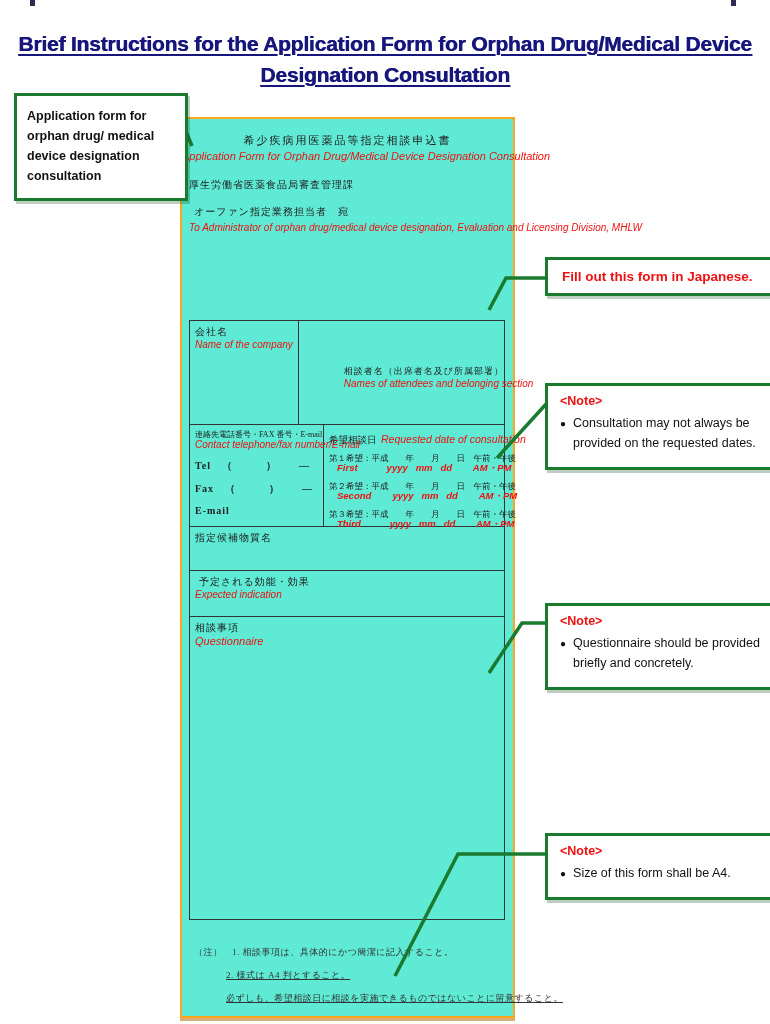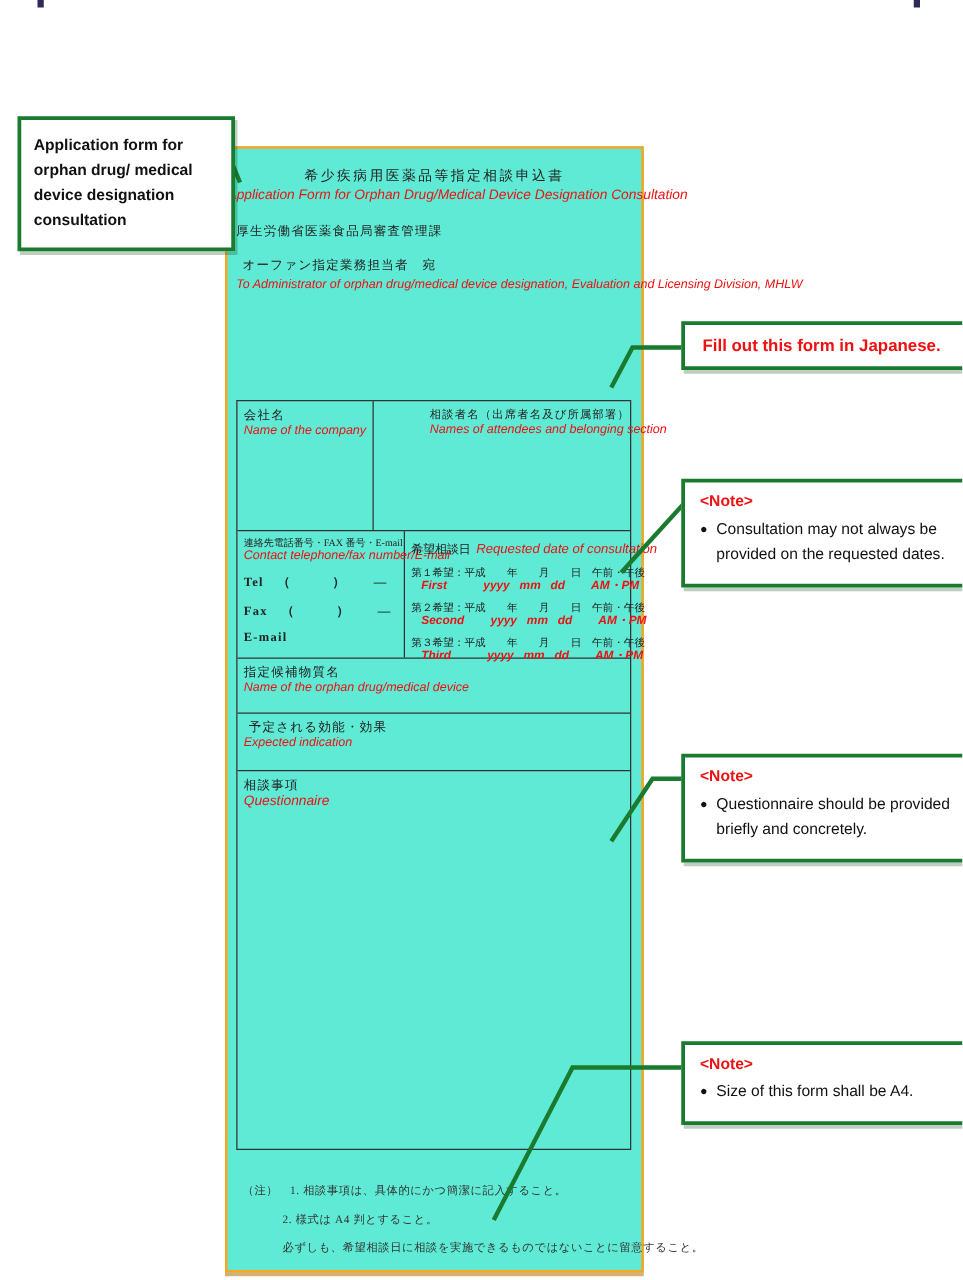--- a/index.html
+++ b/index.html
@@ -60,34 +60,38 @@
   .contact-line{font-size:10px;margin-top:9px;letter-spacing:1px;font-weight:bold;}
   .req-head{white-space:nowrap;}
   .req-head .jp{font-size:9.5px;}
   .req-head .red-i{font-size:10.5px;}
   .req-jp{font-size:8.5px;white-space:nowrap;margin-top:6px;letter-spacing:0;}
   .req-en{font-size:9.5px;font-weight:bold;white-space:pre;margin-top:-3px;margin-left:8px;}
 
   
   .footnotes{position:absolute;left:12px;top:822px;width:320px;
       font-size:9px;line-height:23px;color:#333;letter-spacing:0.5px;}
-  .fn-indent{padding-left:32px;white-space:nowrap;}
+  .fn-indent{padding-left:32px;white-space:nowrap;text-decoration:underline;}
   .fn-first{white-space:nowrap;}
 
   
   .leaders{position:absolute;left:0;top:0;z-index:5;pointer-events:none;}
 </style>
 </head>
 <body>
 
 <div id="page">
 
   <div class="tick" style="left:30px;"></div>
   <div class="tick" style="left:731px;"></div>
 
+  <div class="page-title">
+    <div>Brief Instructions for the Application Form for Orphan Drug/Medical Device</div>
+    <div>Designation Consultation</div>
+  </div>
 
   <div class="green-box callout-left">
     <span>Application form for orphan drug/ medical device designation consultation</span>
   </div>
 
   <div class="orange-box">
 
     <div class="form-header">
       <div class="fh-title-jp jp">希少疾病用医薬品等指定相談申込書</div>
       <div class="fh-title-en red-i">Application Form for Orphan Drug/Medical Device Designation Consultation</div>
@@ -97,21 +101,21 @@
     </div>
 
     <div class="form-table">
 
       <div class="t-row r1">
         <div class="t-cell t-left">
           <div class="lbl-jp jp">会社名</div>
           <div class="lbl-en red-i">Name of the company</div>
         </div>
         <div class="t-cell t-right">
-          <div class="lbl-jp jp" style="font-size:9px;white-space:nowrap;">相談者名（出席者名及び所属部署）</div>
+          <div class="lbl-jp jp" style="font-size:9px;white-space:nowrap;margin-top:40px;">相談者名（出席者名及び所属部署）</div>
           <div class="lbl-en red-i" style="font-size:10px;">Names of attendees and belonging section</div>
         </div>
       </div>
 
       <div class="t-row r2">
         <div class="t-cell t-left">
           <div class="contact-jp jp">連絡先電話番号・FAX 番号・E-mail</div>
           <div class="contact-en red-i">Contact telephone/fax number/E-mail</div>
           <div class="contact-line jp">Tel　（　　　）　　—</div>
           <div class="contact-line jp">Fax　（　　　）　　—</div>
@@ -133,21 +137,20 @@
           <div>
             <div class="req-jp jp">第３希望：平成　　年　　月　　日　午前・午後</div>
             <div class="req-en red-i">Third           yyyy   mm   dd        AM・PM</div>
           </div>
         </div>
       </div>
 
       <div class="t-row r3">
         <div class="t-cell" style="width:100%;">
           <div class="lbl-jp jp">指定候補物質名</div>
-          <div class="lbl-en red-i">Name of the orphan drug/medical device</div>
         </div>
       </div>
 
       <div class="t-row r4">
         <div class="t-cell" style="width:100%;padding-left:9px;">
           <div class="lbl-jp jp">予定される効能・効果</div>
           <div class="lbl-en red-i" style="margin-left:-4px;">Expected indication</div>
         </div>
       </div>
 

